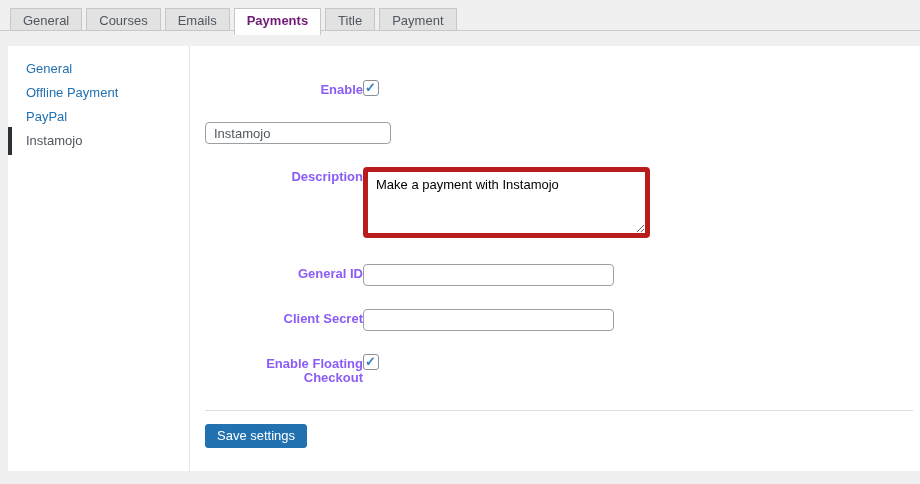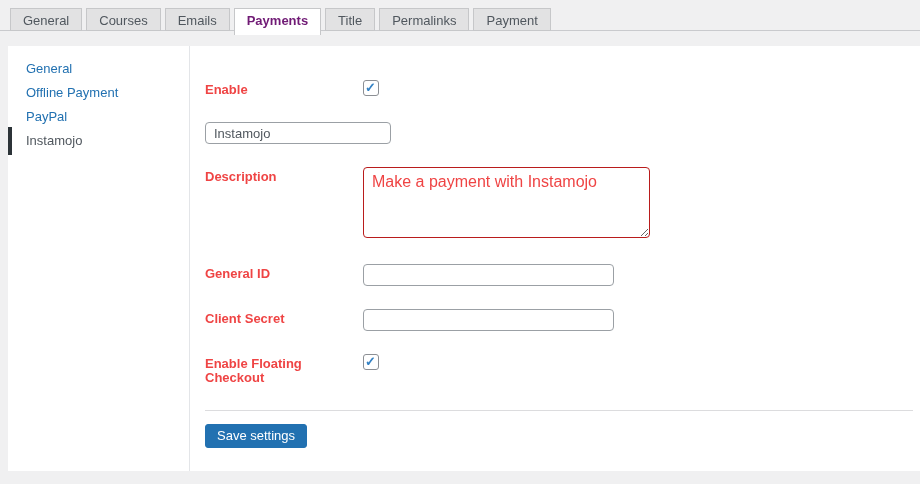--- a/index.html
+++ b/index.html
@@ -73,44 +73,45 @@
 
   
   .main {
     flex: 1;
     padding: 34px 7px 0 15px;
   }
   .form-row { display: flex; align-items: flex-start; margin-bottom: 23px; }
   .form-label {
     width: 158px; flex-shrink: 0;
     font-weight: 700;
-    color: #ef4444;
+    color: #8b5cf6;
     padding-top: 3px;
     line-height: 14px;
+    text-align: right;
   }
   .control input[type="text"] {
     height: 22px;
     border: 1px solid #9ba0a5;
     border-radius: 4px;
     padding: 0 8px;
     font-family: inherit;
     font-size: 13px;
     color: #50575e;
     background: #fff;
   }
   .input-title { width: 186px; }
   .input-client { width: 251px; }
   .control textarea {
     width: 287px; height: 71px;
-    border: 1px solid #b91c1c;
+    border: 5px solid #b91c1c;
     border-radius: 4px;
     padding: 5px 8px;
     font-family: inherit;
-    font-size: 16px;
-    color: #ef4444;
+    font-size: 13px;
+    color: #000000;
     resize: both;
   }
   input[type="checkbox"] {
     -webkit-appearance: none;
     appearance: none;
     width: 16px; height: 16px;
     border: 1px solid #8c8f94;
     border-radius: 3px;
     background: #fff;
     margin: 0;
@@ -150,21 +151,20 @@
 <body>
 
 <div class="tab-border"></div>
 
 <nav class="tabbar">
   <div class="tab">General</div>
   <div class="tab">Courses</div>
   <div class="tab">Emails</div>
   <div class="tab active">Payments</div>
   <div class="tab">Title</div>
-  <div class="tab">Permalinks</div>
   <div class="tab">Payment</div>
 </nav>
 
 <div class="panel">
 
   <aside class="sidebar">
     <a class="side-item">General</a>
     <a class="side-item">Offline Payment</a>
     <a class="side-item">PayPal</a>
     <a class="side-item active">

